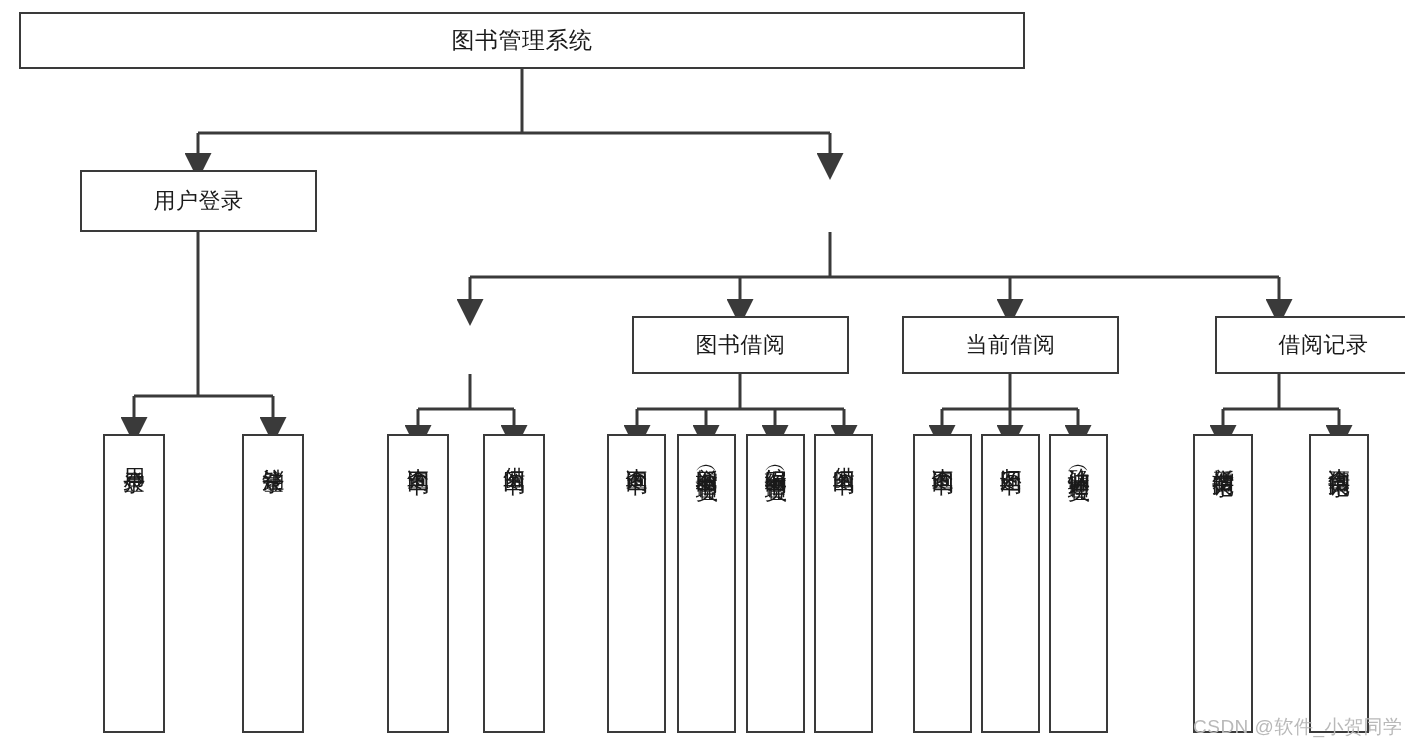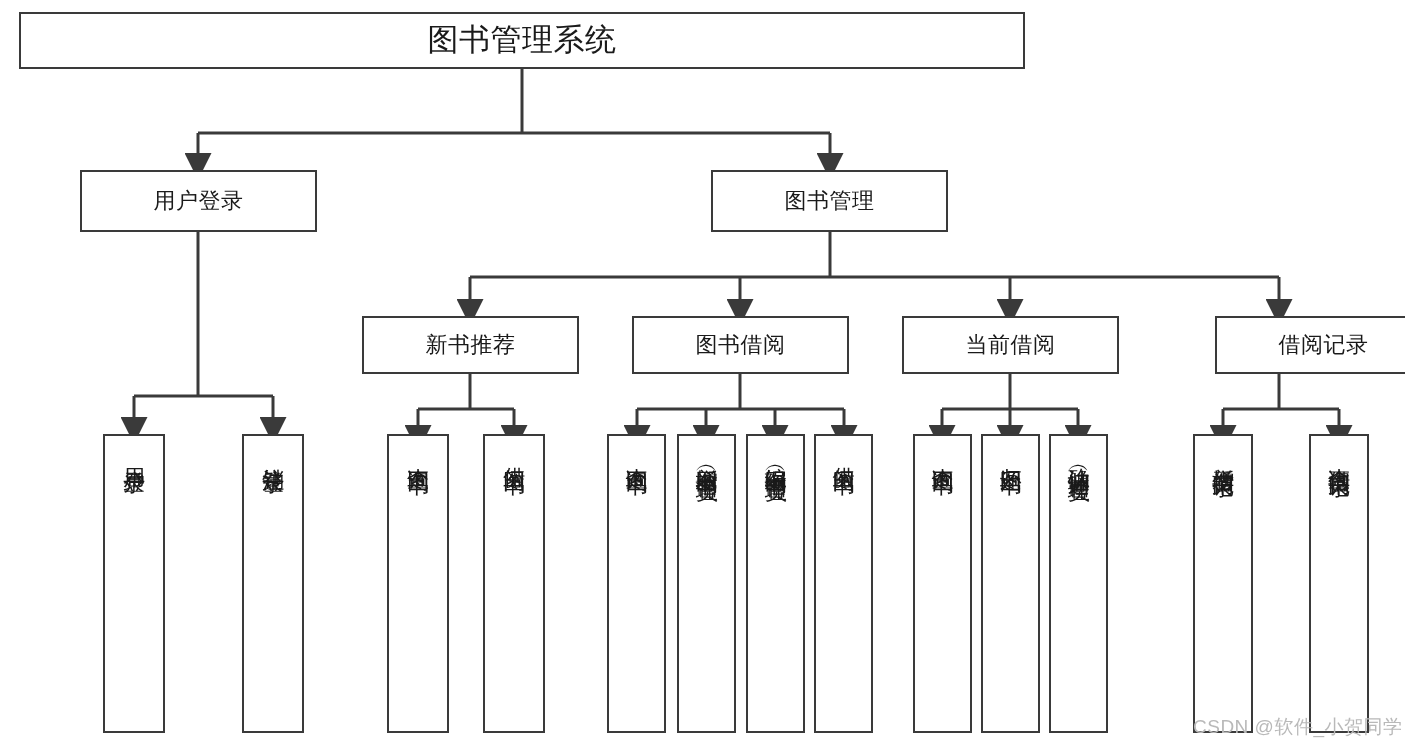--- a/index.html
+++ b/index.html
@@ -37,21 +37,21 @@
     color: #1a1a1a;
     text-align: center;
     line-height: 1.18;
     z-index: 2;
   }
   .node.horiz {
     font-size: 22px;
     letter-spacing: 0.5px;
   }
   .node.root {
-    font-size: 31px;
+    font-size: 23px;
   }
   .node.vert {
     font-size: 22px;
     align-items: flex-start;
     justify-content: center;
     padding-top: 14px;
   }
   .node.vert .vtext {
     writing-mode: vertical-rl;
     text-orientation: upright;
@@ -120,23 +120,21 @@
       <path d="M1279,374 L1279,409"></path>
       <path d="M1223,409 L1339,409"></path>
       <path d="M1223,409 L1223,428" marker-end="url(#arrow)"></path>
       <path d="M1339,409 L1339,428" marker-end="url(#arrow)"></path>
     </g>
   </svg>
 
   <div class="node horiz root" style="left: 19px; top: 12px; width: 1006px; height: 57px;">图书管理系统</div>
 
   <div class="node horiz" style="left: 80px; top: 170px; width: 237px; height: 62px;">用户登录</div>
-  <div class="node horiz" style="left: 711px; top: 170px; width: 237px; height: 62px;">图书管理</div>
 
-  <div class="node horiz" style="left: 362px; top: 316px; width: 217px; height: 58px;">新书推荐</div>
   <div class="node horiz" style="left: 632px; top: 316px; width: 217px; height: 58px;">图书借阅</div>
   <div class="node horiz" style="left: 902px; top: 316px; width: 217px; height: 58px;">当前借阅</div>
   <div class="node horiz" style="left: 1171px; top: 316px; width: 217px; height: 58px; margin-left: 44px;">借阅记录</div>
 
   <div class="node vert" style="left: 103px; top: 434px; width: 62px; height: 299px;">
     <span class="vtext">用户登录</span>
   </div>
   <div class="node vert" style="left: 242px; top: 434px; width: 62px; height: 299px;">
     <span class="vtext">注销登录</span>
   </div>

